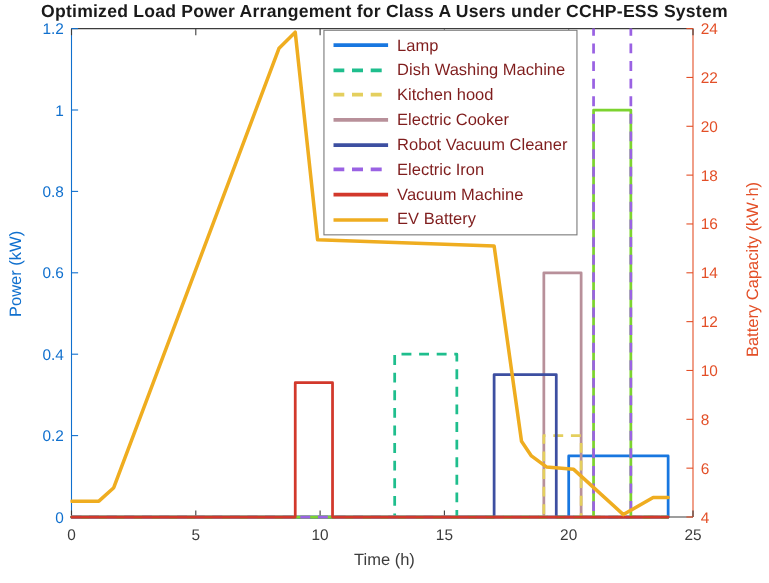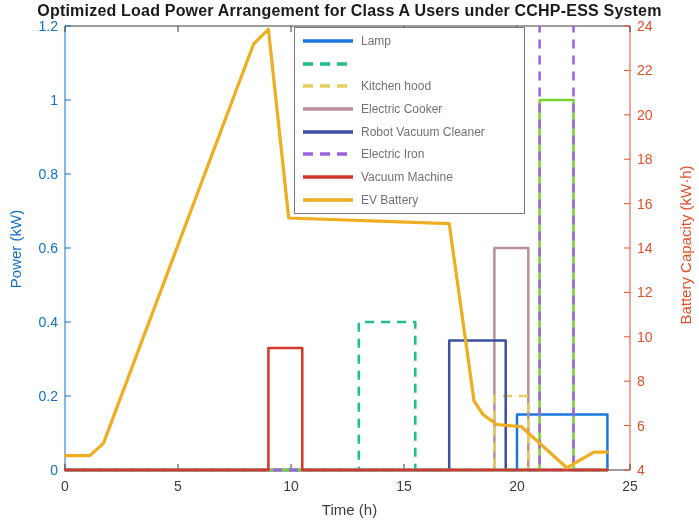--- a/index.html
+++ b/index.html
@@ -12,21 +12,21 @@
           font-size:15px;color:#3c3c3c;}
   .ylabel{position:absolute;font-size:15px;white-space:nowrap;
           transform:translate(-50%,-50%) rotate(-90deg);}
   .ylabel.left{left:15px;top:249px;}
   .ylabel.right{left:685px;top:245px;}
   .legend{position:absolute;left:294px;top:27px;width:231px;height:187px;
           background:#fff;border:1px solid #7a7a7a;box-sizing:border-box;
           display:flex;flex-direction:column;justify-content:space-evenly;
           padding-left:8px;}
   .lrow{display:flex;align-items:center;gap:8px;height:19px;}
-  .lrow span{font-size:12px;color:#737373;white-space:nowrap;}
+  .lrow span{font-size:15px;color:#7f1d1d;white-space:nowrap;}
   .lrow svg{flex:0 0 auto;}
   text{font-family:"Liberation Sans",sans-serif;}
 </style>
 </head>
 <body>
 
 <div class="fig">
   <svg id="plot" width="699" height="530">
       <defs>
         <clipPath id="plotclip">
@@ -111,20 +111,21 @@
       <div class="lrow">
         <svg width="50" height="6">
           <line x1="0" y1="3" x2="50" y2="3" stroke="#1877E0" stroke-width="3.4"></line>
         </svg>
         <span>Lamp</span>
       </div>
       <div class="lrow">
         <svg width="50" height="6">
           <line x1="0" y1="3" x2="50" y2="3" stroke="#1FBE8D" stroke-width="3.4" stroke-dasharray="10 7"></line>
         </svg>
+        <span>Dish Washing Machine</span>
       </div>
       <div class="lrow">
         <svg width="50" height="6">
           <line x1="0" y1="3" x2="50" y2="3" stroke="#E4CF5E" stroke-width="3.4" stroke-dasharray="10 7"></line>
         </svg>
         <span>Kitchen hood</span>
       </div>
       <div class="lrow">
         <svg width="50" height="6">
           <line x1="0" y1="3" x2="50" y2="3" stroke="#B8909A" stroke-width="3.4"></line>

